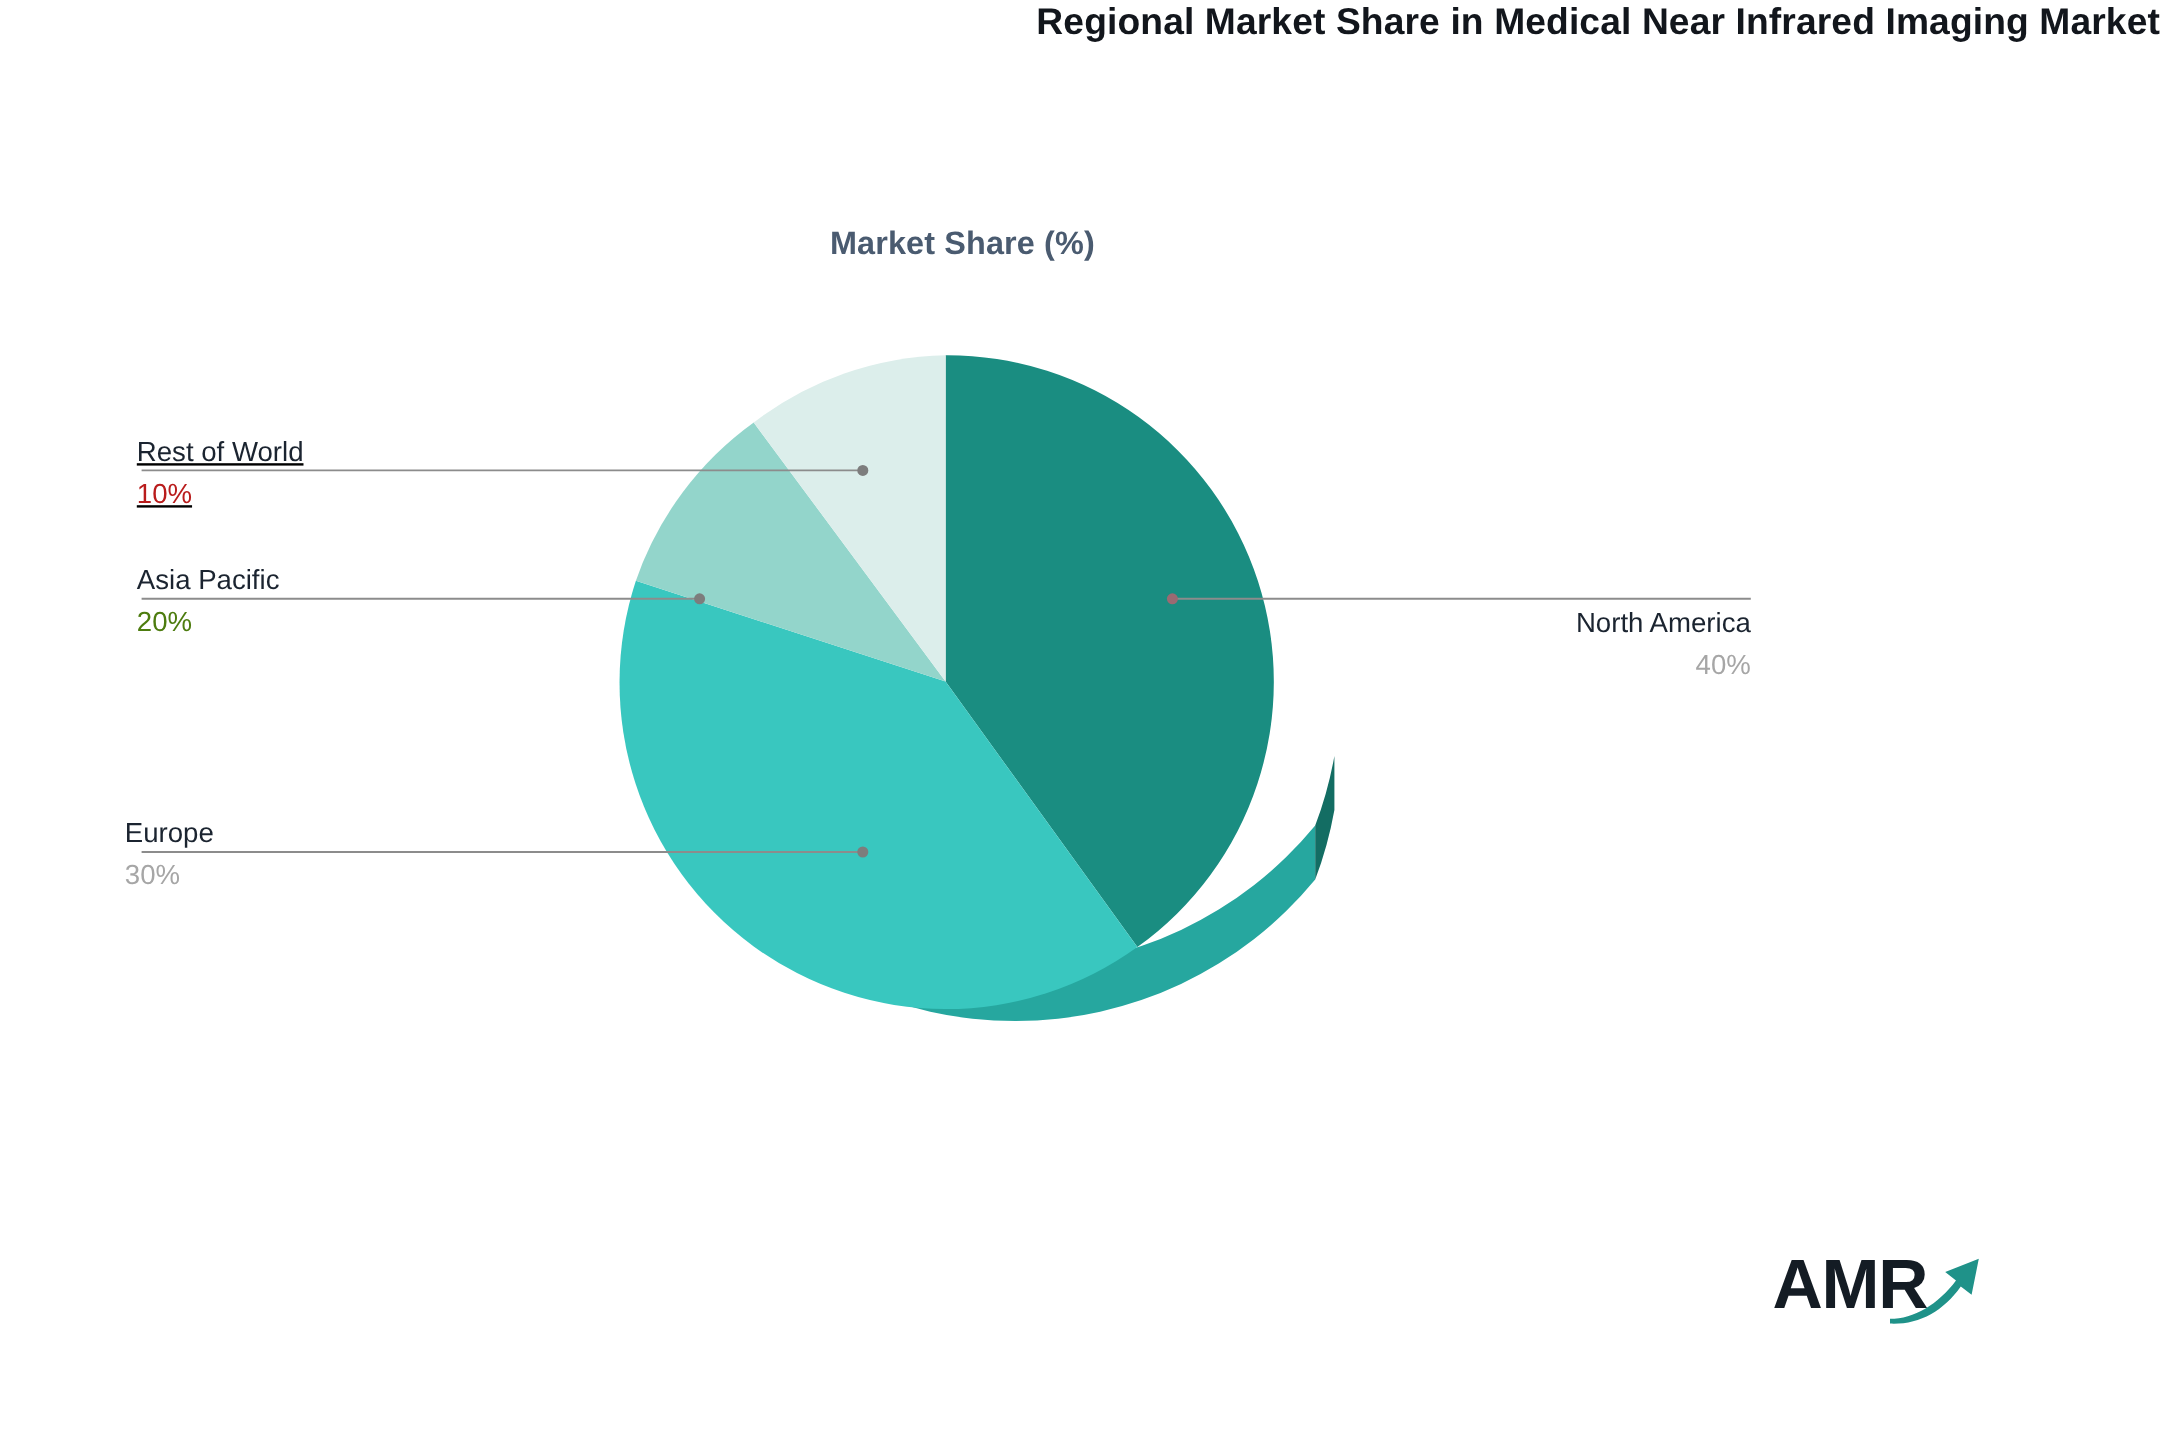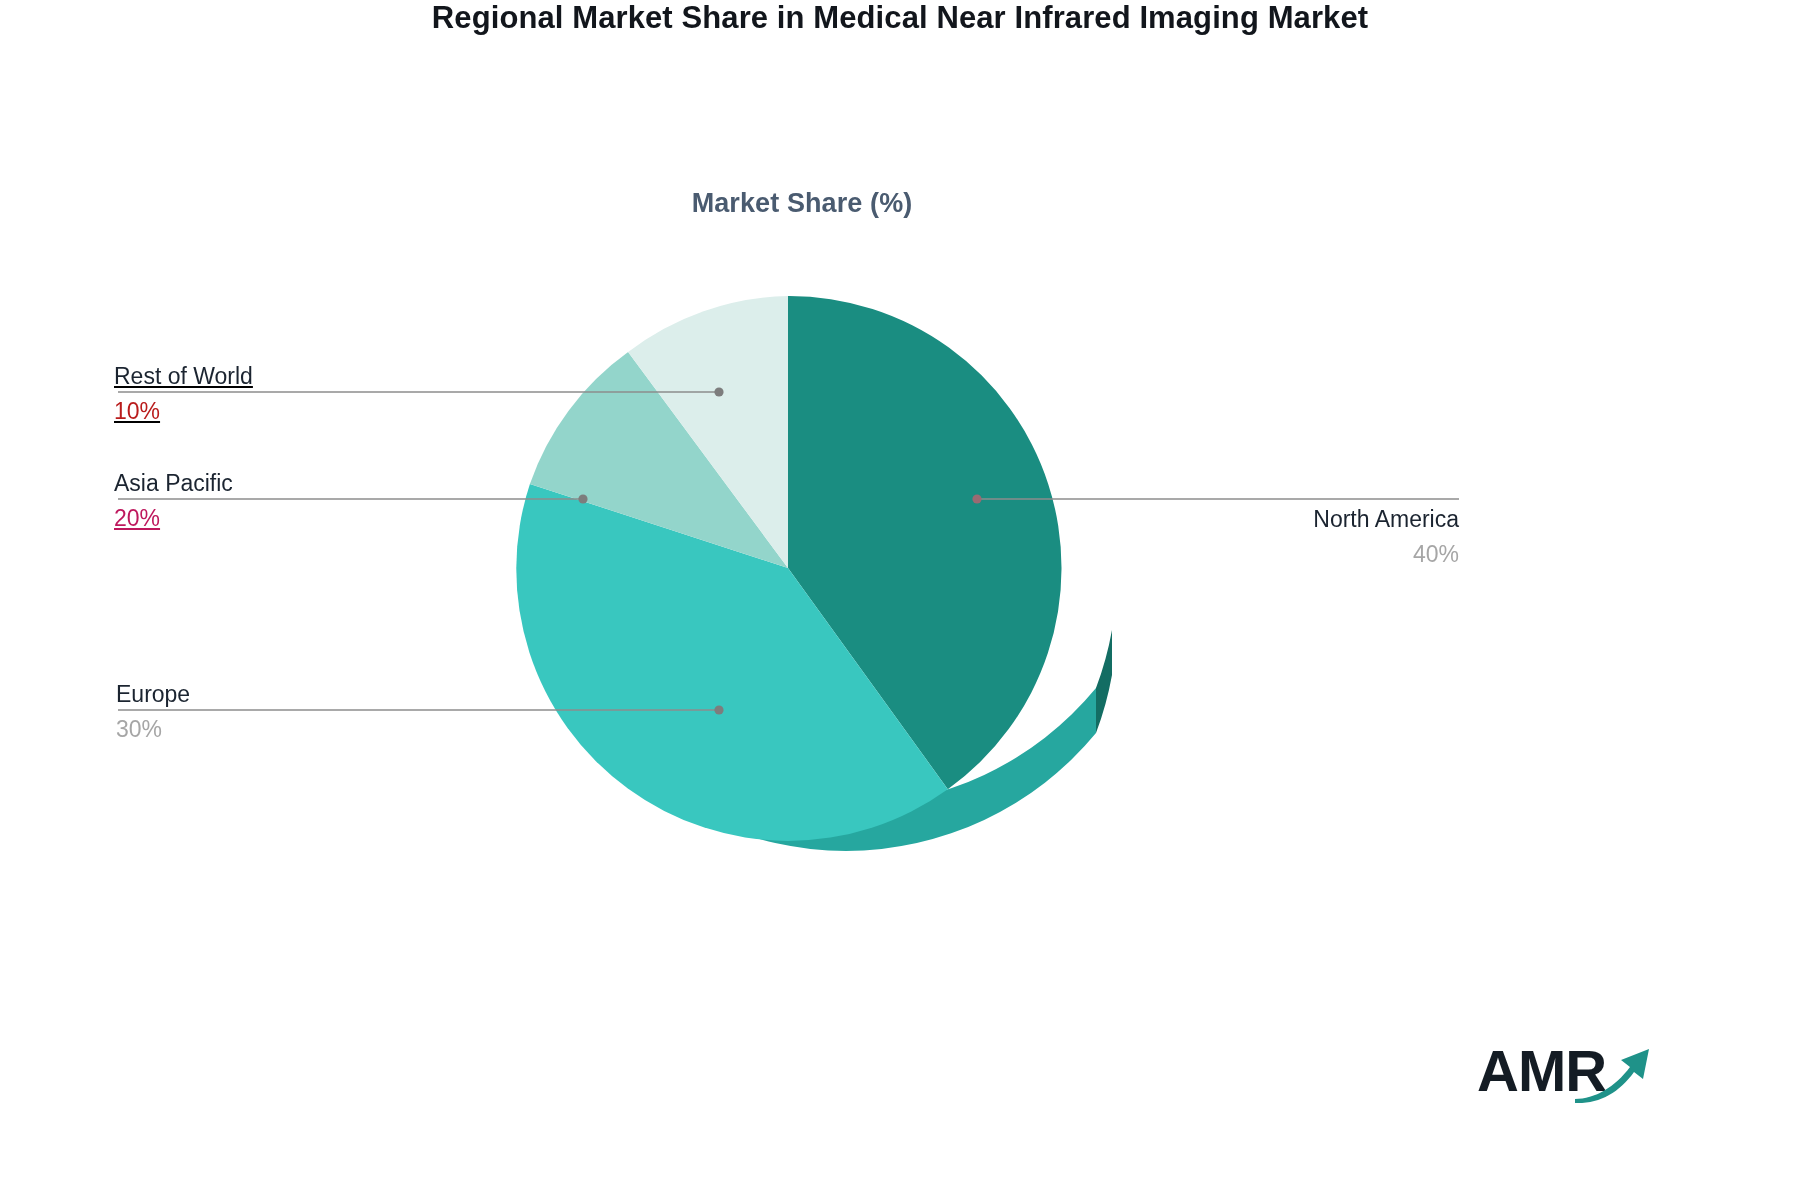--- a/index.html
+++ b/index.html
@@ -22,21 +22,21 @@
     height: 1196px;
     background: #ffffff;
   }
 
   
   #chart-title {
     position: absolute;
     left: 0;
     top: 128;
     width: 1800px;
-    text-align: center;
+    text-align: right;
     font-size: 31px;
     font-weight: bold;
     color: #12161c;
     letter-spacing: 0.1px;
     white-space: nowrap;
   }
   #chart-subtitle {
     position: absolute;
     left: 0;
     top: 188px;
@@ -151,24 +151,24 @@
     </g>
   </svg>
 
   <div class="callout left" style="left:114px; top:362px;text-decoration:underline;">
     <div class="cname" style="color: rgb(27, 36, 48);">Rest of World</div>
     <div class="cvalue" style="color: #b91c1c;">10%</div>
   </div>
 
   <div class="callout left" style="left:114px; top:469px;">
     <div class="cname" style="color: rgb(27, 36, 48);">Asia Pacific</div>
-    <div class="cvalue" style="color: #be185d; text-decoration: underline;">20%</div>
+    <div class="cvalue" style="color: #4d7c0f;">20%</div>
   </div>
 
-  <div class="callout left" style="left:116px; top:680px;">
+  <div class="callout left" style="left:104px; top:680px;">
     <div class="cname" style="color: rgb(27, 36, 48);">Europe</div>
     <div class="cvalue" style="color: rgb(166, 166, 166);">30%</div>
   </div>
 
   <div class="callout right" style="left:1159px; top:469px; width:300px;margin-top:36px;">
     <div class="cname" style="color: rgb(27, 36, 48);">North America</div>
     <div class="cvalue" style="color: rgb(166, 166, 166);">40%</div>
   </div>
 
   <div id="amr-logo">

